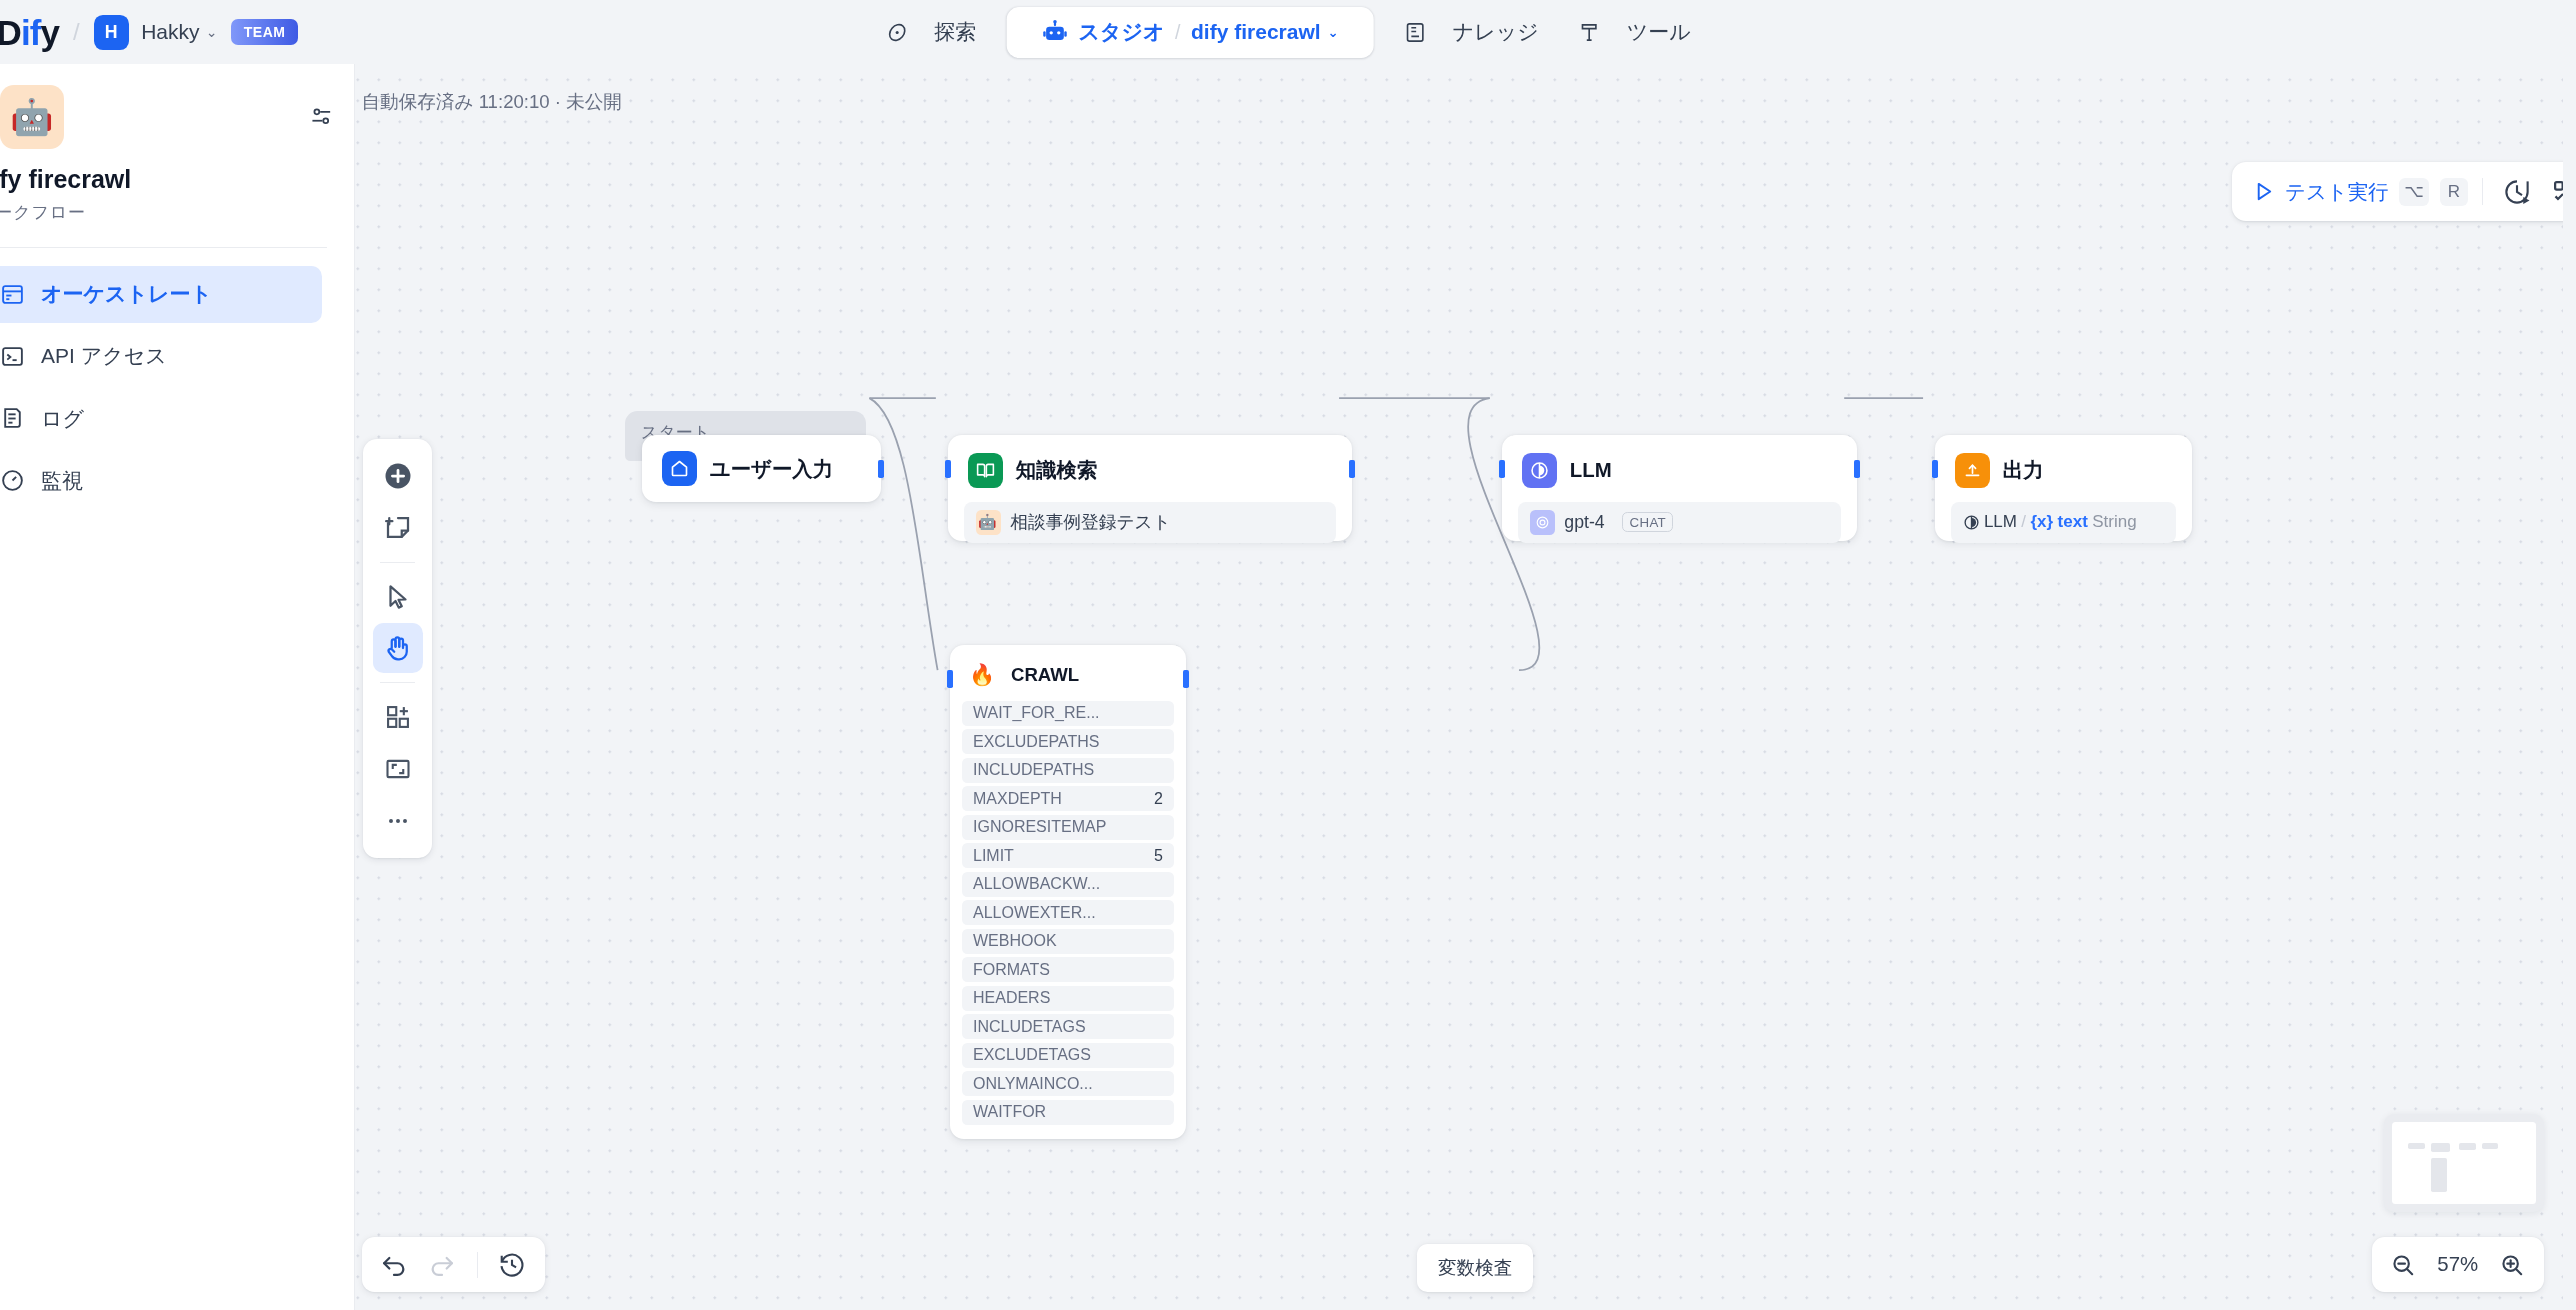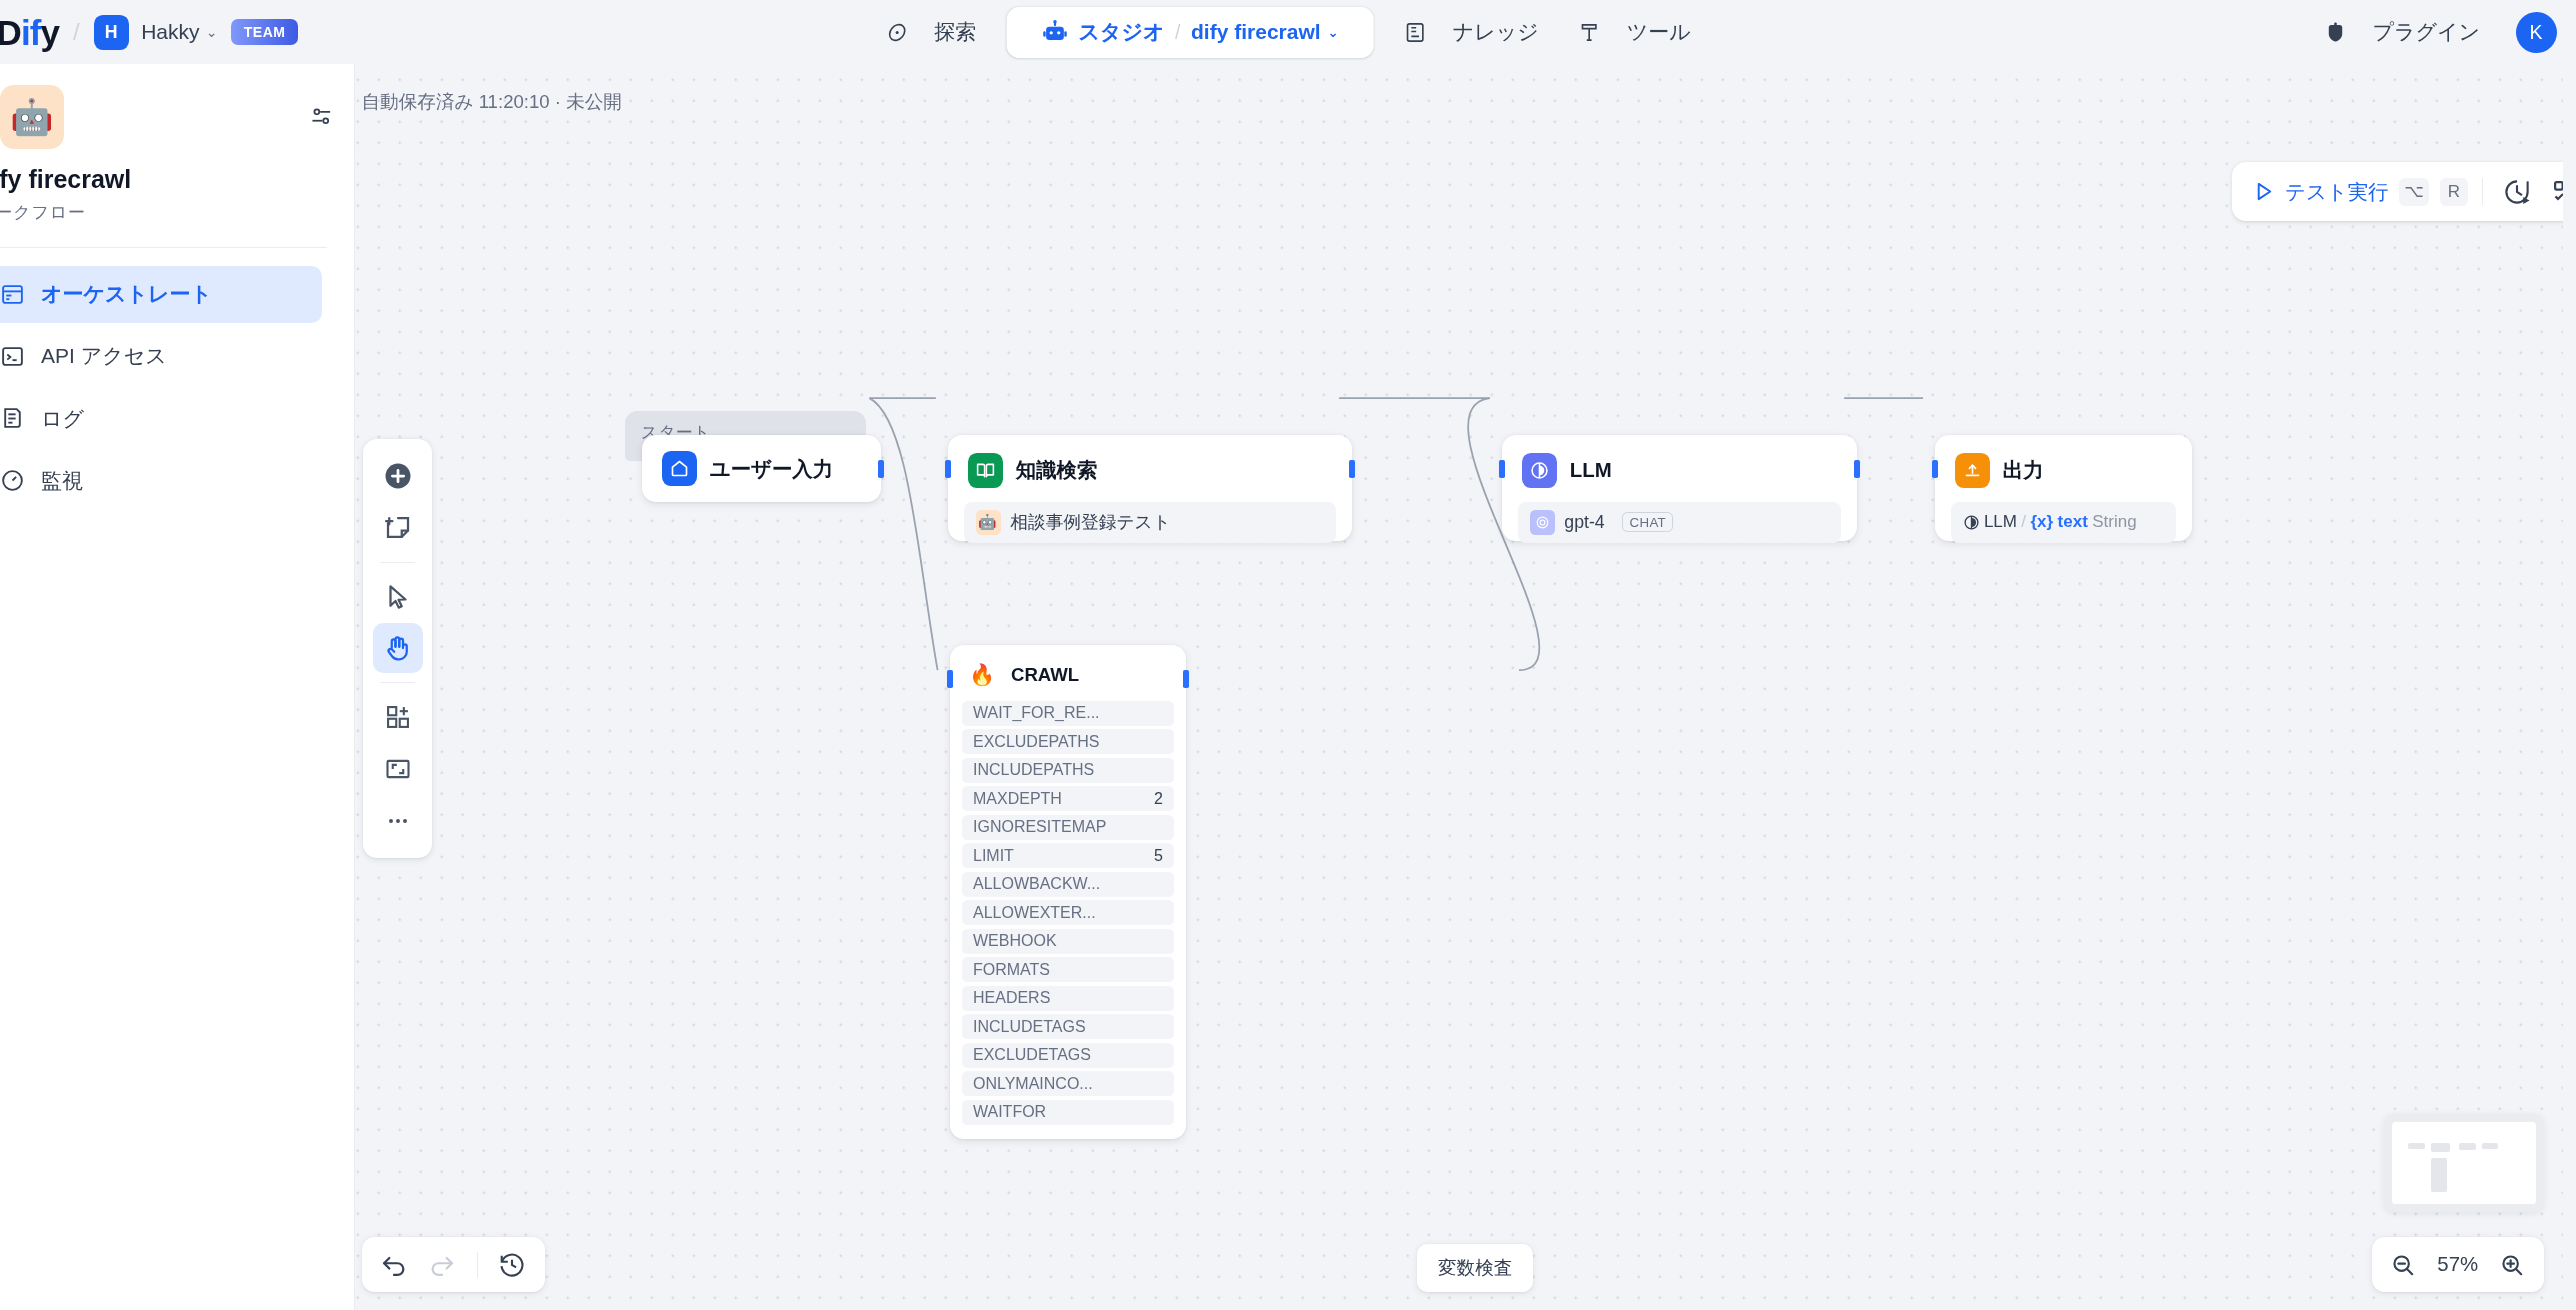--- a/index.html
+++ b/index.html
@@ -304,31 +304,20 @@
           <svg width="23" height="23" viewBox="0 0 24 24" fill="none" stroke="#354052" stroke-width="1.7">
             <path d="M5 4h14v4H5z"></path>
             <line x1="12" y1="8" x2="12" y2="20"></line>
             <line x1="9.5" y1="20" x2="14.5" y2="20"></line>
           </svg>
         </span>
         <span>ツール</span>
       </div>
     </div>
 
-    <div class="hdr-right">
-      <div class="nav-item">
-        <span>
-          <svg width="23" height="23" viewBox="0 0 24 24" fill="#354052">
-            <path d="M12 1.5c-.8 0-1.5.7-1.5 1.5 0 .5.3 1 .7 1.3H7.5C6.1 4.3 5 5.4 5 6.8v6.6c0 4 3.1 7.4 7 8.1 3.9-.7 7-4.1 7-8.1V6.8c0-1.4-1.1-2.5-2.5-2.5h-3.7c.4-.3.7-.8.7-1.3 0-.8-.7-1.5-1.5-1.5z"></path>
-          </svg>
-        </span>
-        <span>プラグイン</span>
-      </div>
-      <div class="user-avatar">K</div>
-    </div>
   </div>
 
   <div class="sidebar">
     <div class="sb-inner">
       <div class="sb-head">
         <div class="app-icon">🤖</div>
         <div class="sb-settings-icon">
           <svg width="26.6" height="26.6" viewBox="0 0 24 24" fill="none" stroke="#354052" stroke-width="1.6">
             <circle cx="8" cy="8" r="2.2"></circle>
               <line x1="11" y1="8" x2="20" y2="8"></line>

